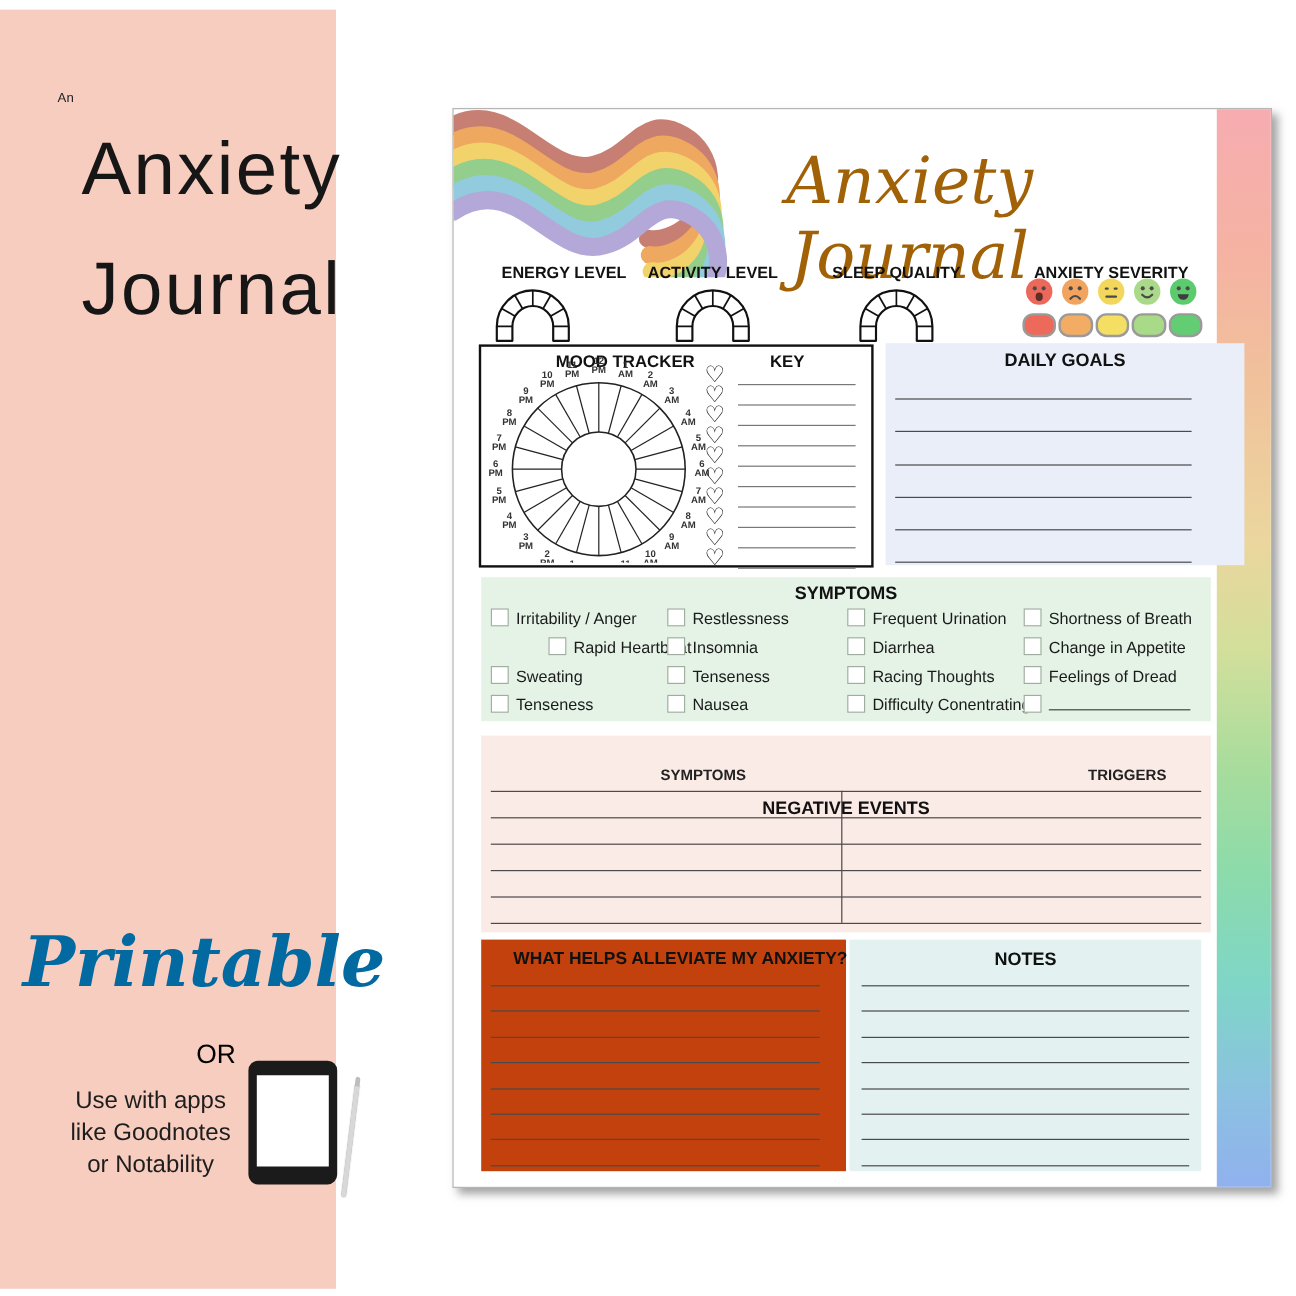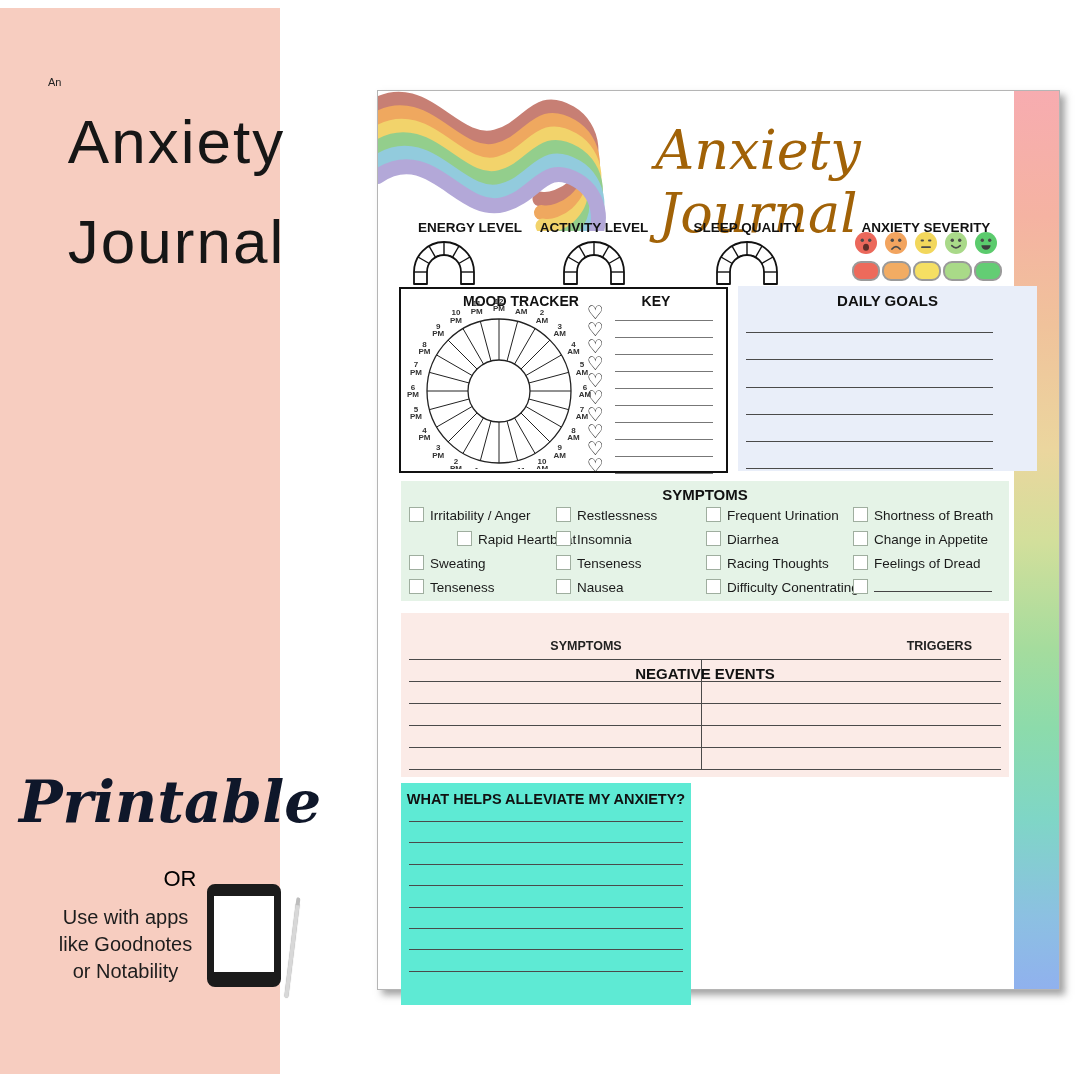--- a/index.html
+++ b/index.html
@@ -8,21 +8,21 @@
   .abs{position:absolute;}
 
   
   #left-panel{left:0;top:8px;width:280px;height:1066px;background:#F7CDC0;}
   #an-label{left:48px;top:68px;font-size:11px;color:#222;}
   .big-title{left:0;width:353px;text-align:center;font-size:62px;color:#161616;
              letter-spacing:2px;font-weight:400;}
   #title-l1{top:98px;}
   #title-l2{top:198px;}
   #printable{left:0;top:760px;width:340px;text-align:center;font-size:58px;font-weight:bold;
-             font-style:italic;font-family:"DejaVu Serif",serif;color:#0f172a;}
+             font-style:italic;font-family:"DejaVu Serif",serif;color:#0369a1;}
   #or-label{left:90px;top:858px;width:180px;text-align:center;font-size:22px;color:#000000;}
   #apps-text{left:18px;top:896px;width:215px;text-align:center;font-size:20px;line-height:27px;color:#1d1d1d;}
   #tablet{left:207px;top:876px;width:60px;height:76px;background:#ffffff;
           border:solid #1b1b1b;border-width:12px 7px 15px 7px;border-radius:8px;}
   #stylus{left:290px;top:895px;width:4px;height:95px;background:#d8d8d8;transform:rotate(7deg);
           border-radius:2px;box-shadow:0 0 1px #999;}
   #stylus:before{content:"";position:absolute;top:-6px;left:0;width:4px;height:8px;background:#bdbdbd;border-radius:2px 2px 0 0;}
 
   
   #page{left:377px;top:90px;width:681px;height:898px;background:#ffffff;
@@ -47,21 +47,21 @@
   .key-row{position:relative;height:17px;width:130px;}
   .key-heart{position:absolute;left:0;top:-3px;font-size:19px;line-height:17px;color:#111;
              font-family:"DejaVu Sans",sans-serif;}
   .key-line{position:absolute;left:28px;top:13px;width:98px;border-bottom:1.5px solid #777;}
 
   
   .section-title{font-size:15px;font-weight:bold;color:#111;text-align:center;}
   #daily-goals{left:360px;top:195px;width:299px;height:185px;background:#E9EEF9;}
   #symptoms{left:23px;top:390px;width:608px;height:120px;background:#E5F3E7;}
   #negative{left:23px;top:522px;width:608px;height:164px;background:#FBEBE7;}
-  #what-helps{left:23px;top:692px;width:290px;height:222px;background:#5eead4;}
+  #what-helps{left:23px;top:692px;width:290px;height:193px;background:#c2410c;padding-left:14px;}
   #notes{left:330px;top:692px;width:293px;height:193px;background:#E3F2F0;}
   .wline{position:absolute;border-bottom:1px solid #4a4a4a;}
   .sub-head{position:absolute;top:26px;font-size:12.5px;font-weight:bold;color:#222;width:200px;text-align:center;}
   #neg-divider{position:absolute;left:300px;width:0;border-left:1.5px solid #4a4a4a;}
 
   
   .sym-item{position:absolute;height:16px;font-size:13.5px;color:#1a1a1a;white-space:nowrap;}
   .cbox{display:inline-block;width:13px;height:13px;border:1.5px solid #9fae9f;background:#fff;
         vertical-align:-2px;margin-right:6px;}
   .blank-line{display:inline-block;width:118px;border-bottom:1.5px solid #444;height:12px;}
@@ -286,20 +286,31 @@
     <div class="wline" style="left: 8px; top: 38px; width: 274px;"></div>
         <div class="wline" style="left: 8px; top: 59.4px; width: 274px;"></div>
         <div class="wline" style="left: 8px; top: 80.8px; width: 274px;"></div>
         <div class="wline" style="left: 8px; top: 102.2px; width: 274px;"></div>
         <div class="wline" style="left: 8px; top: 123.6px; width: 274px;"></div>
         <div class="wline" style="left: 8px; top: 145px; width: 274px;"></div>
         <div class="wline" style="left: 8px; top: 166.4px; width: 274px;"></div>
         <div class="wline" style="left: 8px; top: 187.8px; width: 274px;"></div>
       </div>
 
+    <div id="notes" class="abs">
+      <div class="section-title" style="position:absolute;top:8px;width:100%;">NOTES</div>
+    <div class="wline" style="left: 10px; top: 38px; width: 273px;"></div>
+        <div class="wline" style="left: 10px; top: 59.4px; width: 273px;"></div>
+        <div class="wline" style="left: 10px; top: 80.8px; width: 273px;"></div>
+        <div class="wline" style="left: 10px; top: 102.2px; width: 273px;"></div>
+        <div class="wline" style="left: 10px; top: 123.6px; width: 273px;"></div>
+        <div class="wline" style="left: 10px; top: 145px; width: 273px;"></div>
+        <div class="wline" style="left: 10px; top: 166.4px; width: 273px;"></div>
+        <div class="wline" style="left: 10px; top: 187.8px; width: 273px;"></div>
+      </div>
   <div class="abs gauge-label" style="left: 1px; top: 129px; margin-left: 26px;">ENERGY LEVEL</div>
       <svg class="abs gauge-svg" viewBox="0 0 64 48" style="left: 34px; top: 147px;">
         <path d="M2,46 L2,34 A30,30 0 0 1 62,34 L62,46 L49,46 L49,34 A17,17 0 0 0 15,34 L15,46 Z" fill="#fff" stroke="#111" stroke-width="1.8" stroke-linejoin="round"></path>
         <line x1="46.72243186433546" y1="25.5" x2="57.98076211353316" y2="19" stroke="#111" stroke-width="1.4"></line>
         <line x1="40.5" y1="19.277568135664545" x2="47" y2="8.019237886466843" stroke="#111" stroke-width="1.4"></line>
         <line x1="32" y1="17" x2="32" y2="4" stroke="#111" stroke-width="1.4"></line>
         <line x1="23.500000000000004" y1="19.27756813566454" x2="17.000000000000007" y2="8.01923788646684" stroke="#111" stroke-width="1.4"></line>
         <line x1="17.27756813566454" y1="25.5" x2="6.01923788646684" y2="19" stroke="#111" stroke-width="1.4"></line>
         <line x1="2" y1="34" x2="15" y2="34" stroke="#111" stroke-width="1.4"></line>
         <line x1="49" y1="34" x2="62" y2="34" stroke="#111" stroke-width="1.4"></line>

